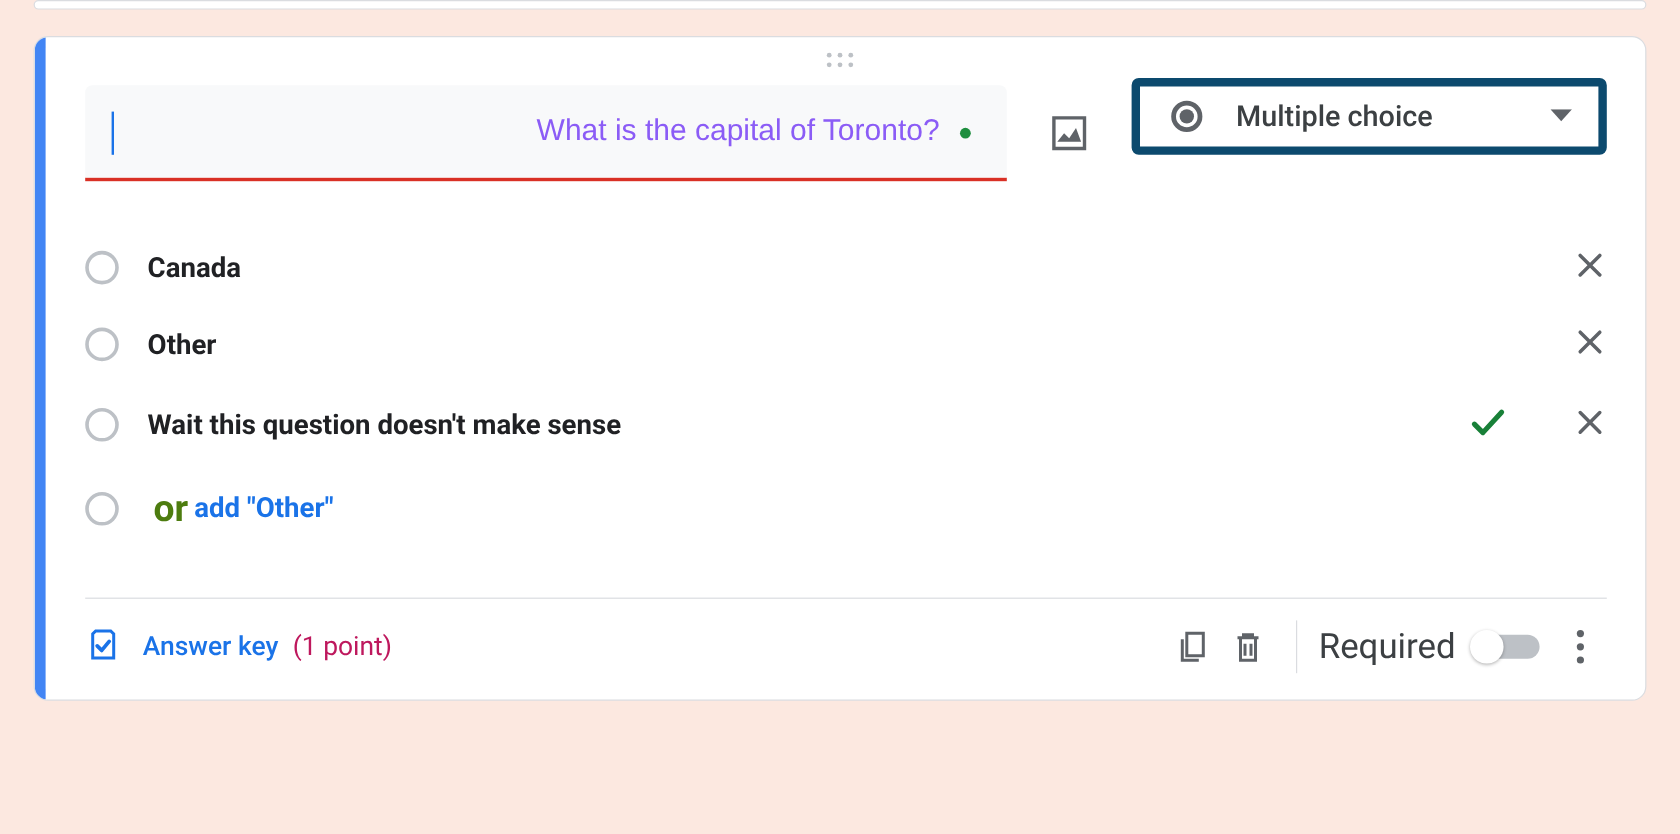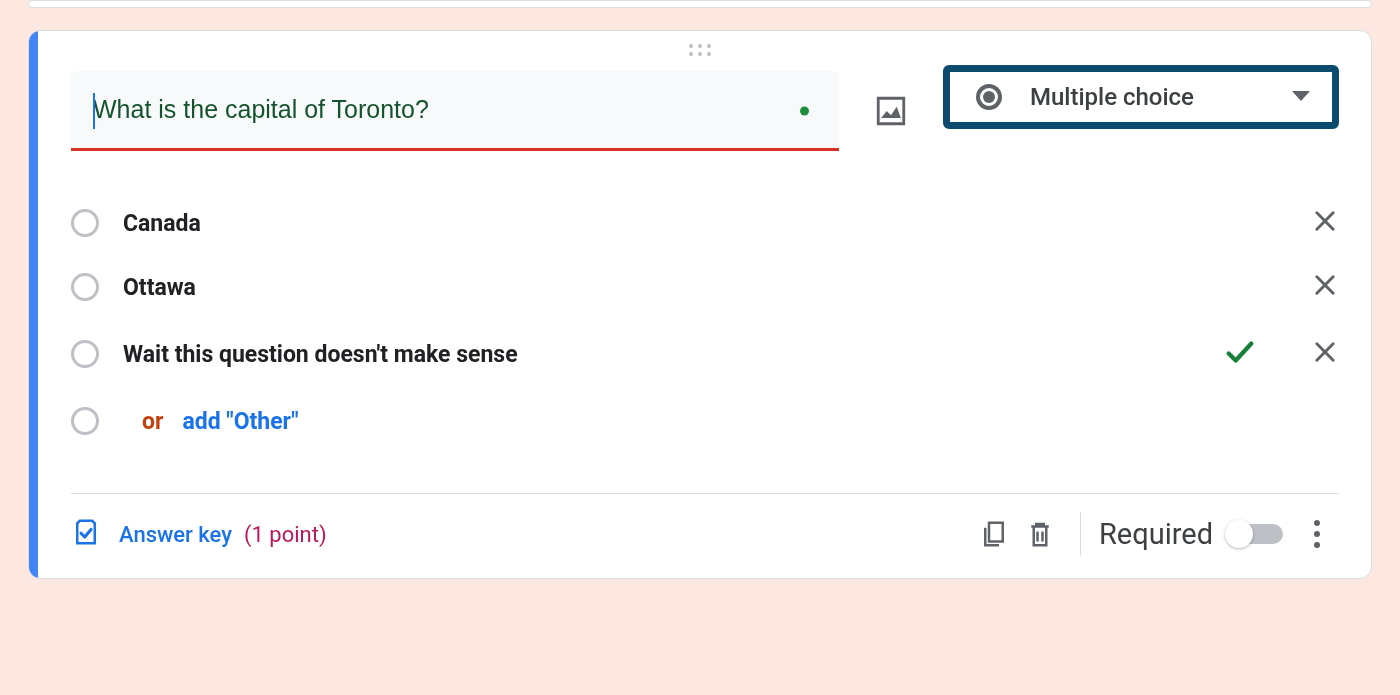--- a/index.html
+++ b/index.html
@@ -51,23 +51,24 @@
   .question-input-wrap {
     flex: 1;
     position: relative;
   }
   .question-input {
     width: 100%;
     border: none;
     outline: none;
     background: #f8f9fa;
     font-size: 25px;
-    color: #14532d;
+    color: #8b5cf6;
     padding: 24px 56px 24px 22px;
     border-radius: 6px 6px 0 0;
+    text-align: right;
   }
   .question-underline {
     height: 3px;
     background: #d93025;
     width: 100%;
   }
   .cursor-bar {
     position: absolute;
     left: 22px;
     top: 22px;
@@ -132,21 +133,21 @@
     flex-shrink:0;
     margin-right: 24px;
   }
   .option-label{
     font-size:23px;color:#202124;flex:1;
   }
   .option-actions{display:flex;align-items:center;gap:54px;}
   .check-icon{color:#188038;}
   .x-icon{color:#5f6368;cursor:pointer;}
   .add-option-row .option-label{color:#80868b;}
-  .or-text{color:#c2410c;font-size:23px;margin:0 19px;}
+  .or-text{color:#4d7c0f;font-size:31px;margin:0 5px;}
   .add-other{color:#1a73e8;font-size:23px;cursor:pointer;}
   .divider{
     height:1px;background:#dadce0;margin-top:40px;
   }
   .footer{
     display:flex;align-items:center;
     padding: 18px 0 22px 0;
     gap: 2px;
   }
   .answer-key{
@@ -223,21 +224,21 @@
         <span class="x-icon">
           <svg width="28" height="28" viewBox="0 0 24 24">
               <path stroke="currentColor" stroke-width="2.5" fill="none" stroke-linecap="round" d="M5 5l14 14M19 5L5 19"></path>
             </svg>
         </span>
       </div>
     </div>
 
     <div class="option-row">
       <span class="radio-outline"></span>
-      <span class="option-label">Ottawa</span>
+      <span class="option-label">Other</span>
       <div class="option-actions">
         <span class="x-icon">
           <svg width="28" height="28" viewBox="0 0 24 24">
               <path stroke="currentColor" stroke-width="2.5" fill="none" stroke-linecap="round" d="M5 5l14 14M19 5L5 19"></path>
             </svg>
         </span>
       </div>
     </div>
 
     <div class="option-row">

